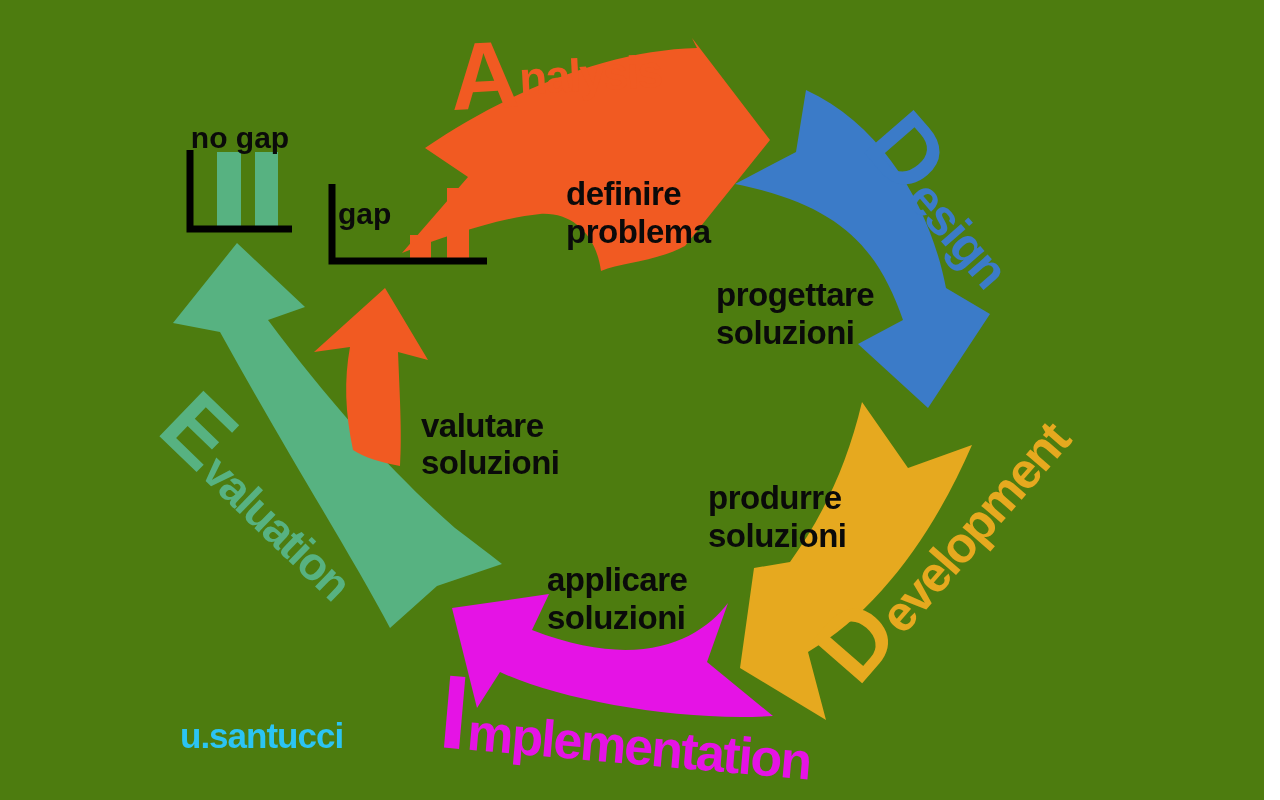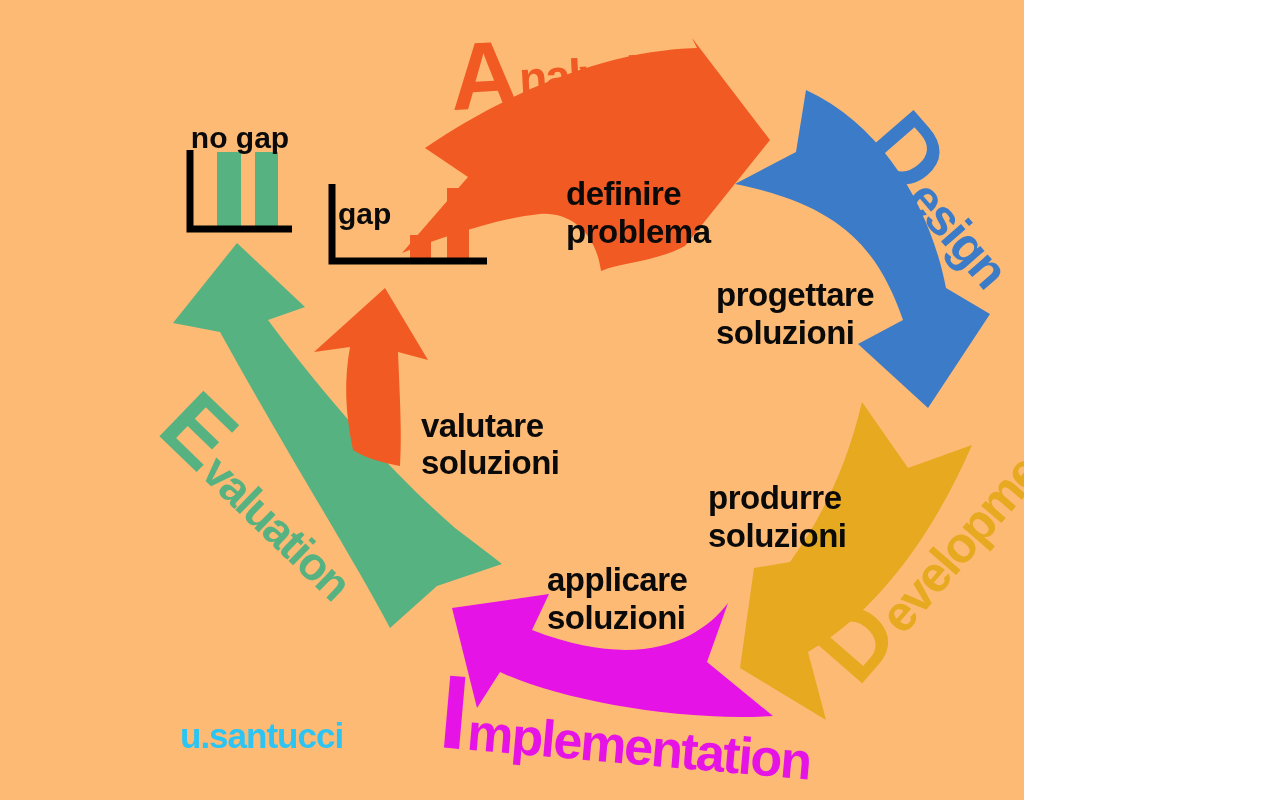--- a/index.html
+++ b/index.html
@@ -1,16 +1,16 @@
 <!DOCTYPE html>
 <html><head>
 <meta charset="utf-8">
 <style>
   html,body{margin:0;padding:0;background:#ffffff;}
-  .stage{position:relative;width:1024px;height:800px;background:#fdba74;overflow:hidden;}
+  .stage{position:relative;width:1264px;height:800px;background:#4d7c0f;overflow:hidden;}
   svg{display:block;}
   text, tspan{font-family:"Liberation Sans", sans-serif;}
   .addie-word{font-weight:bold;}
   .addie-rest{letter-spacing:-2px;}
   .label-text{font-weight:bold;font-size:33px;letter-spacing:-0.5px;}
   .chart-label{font-weight:bold;font-size:30px;}
   .credit-text{font-weight:bold;font-size:35px;letter-spacing:-1px;}
 </style>
 </head>
 <body>

